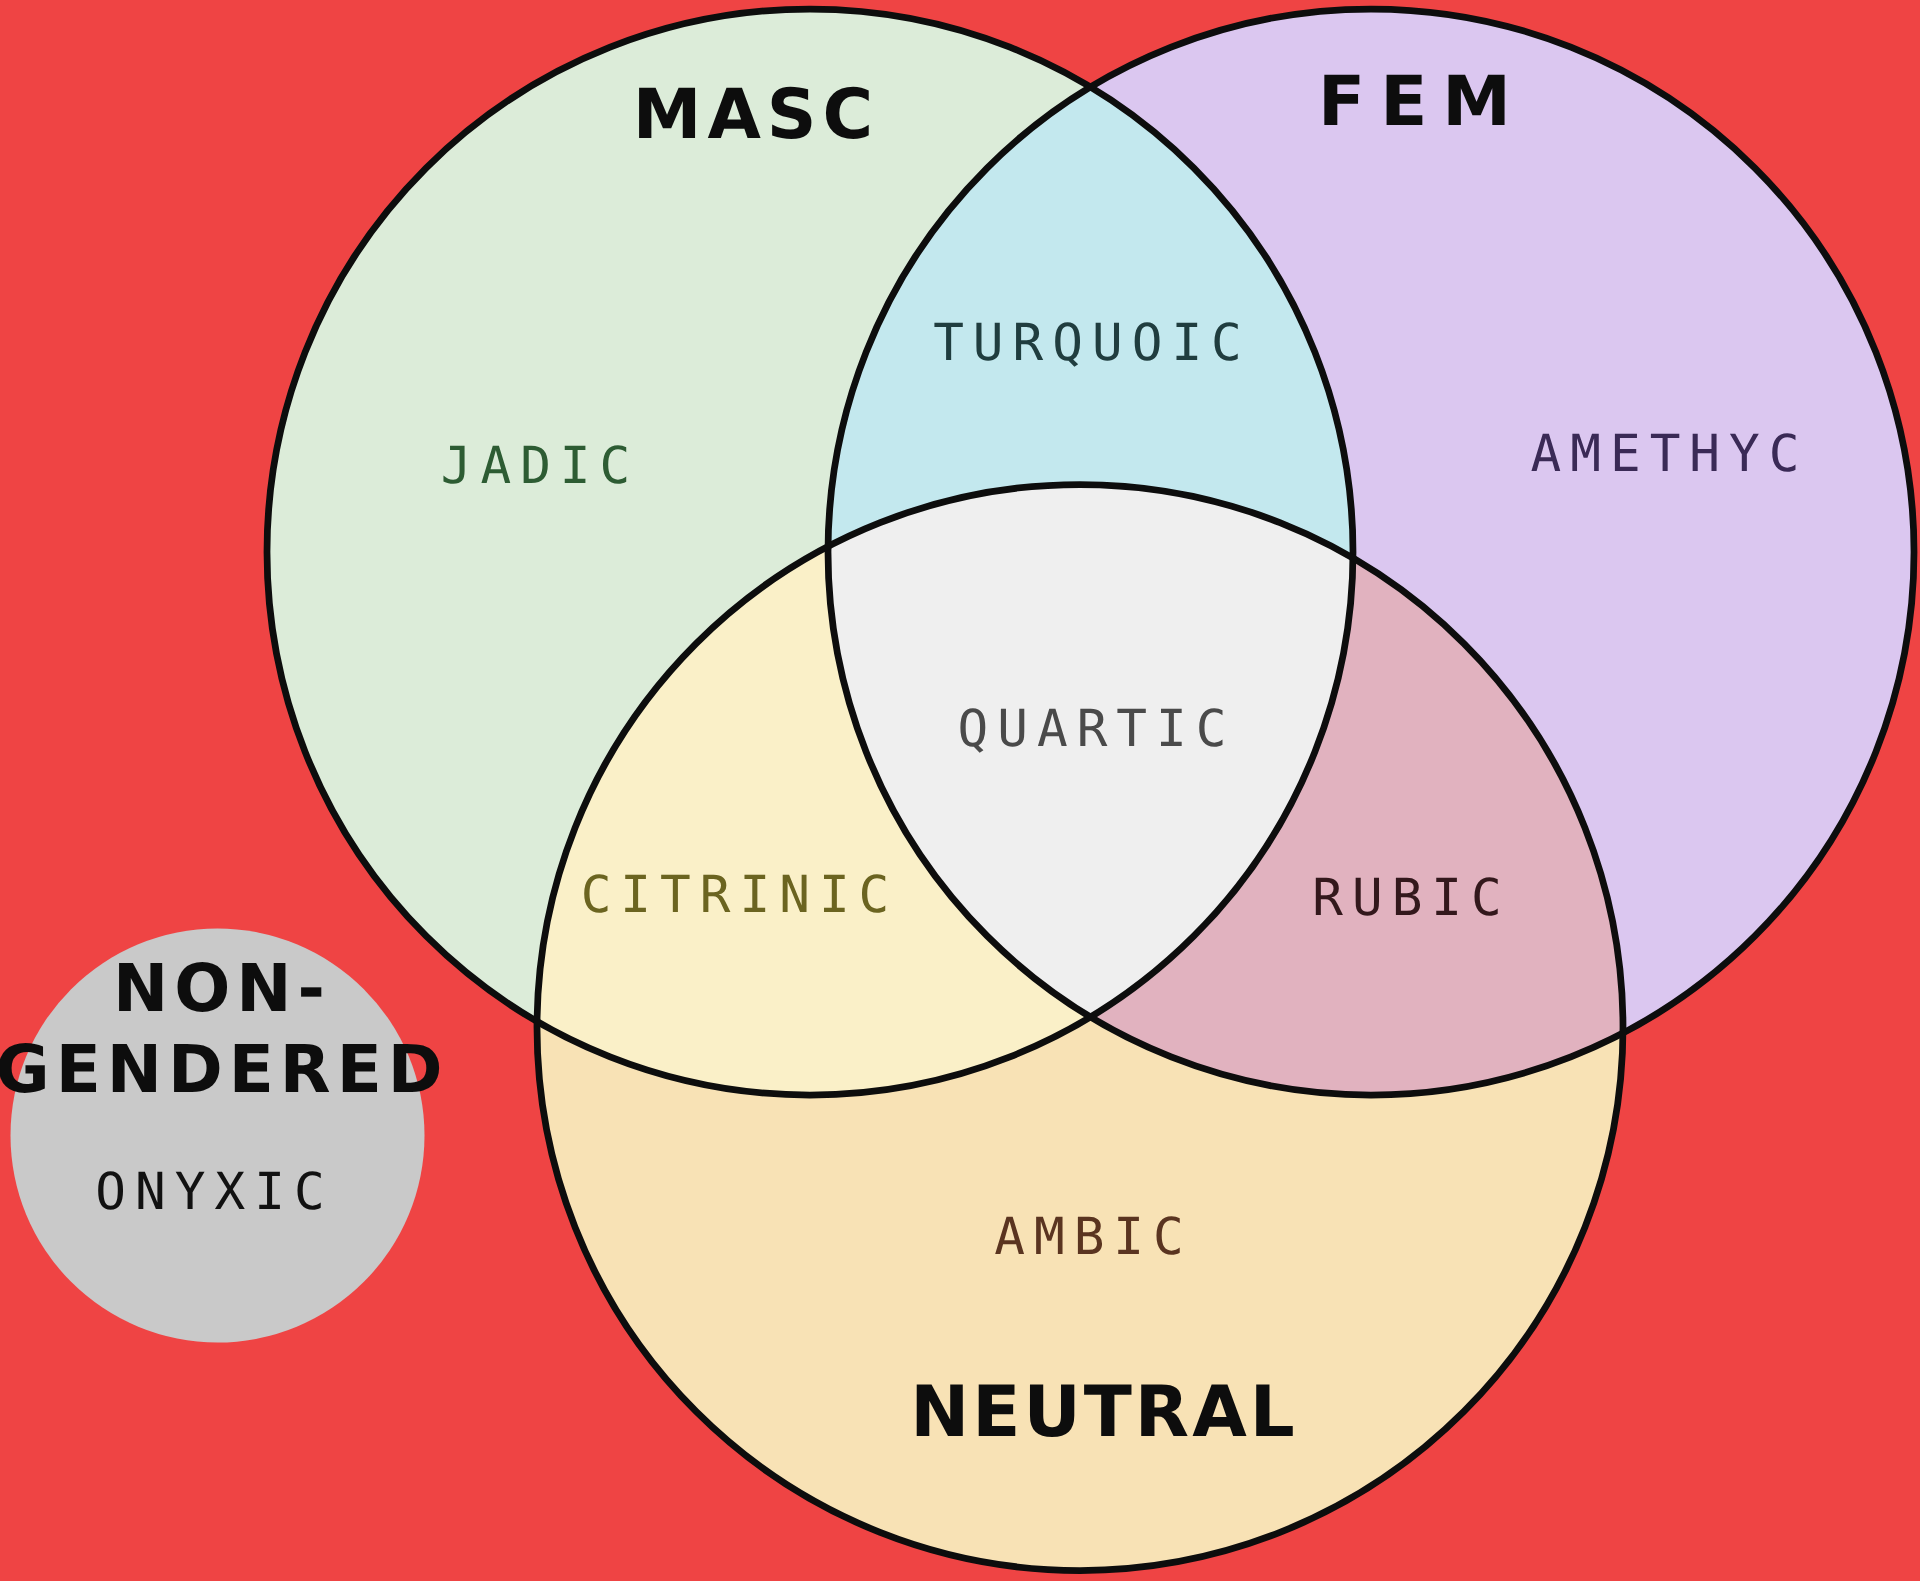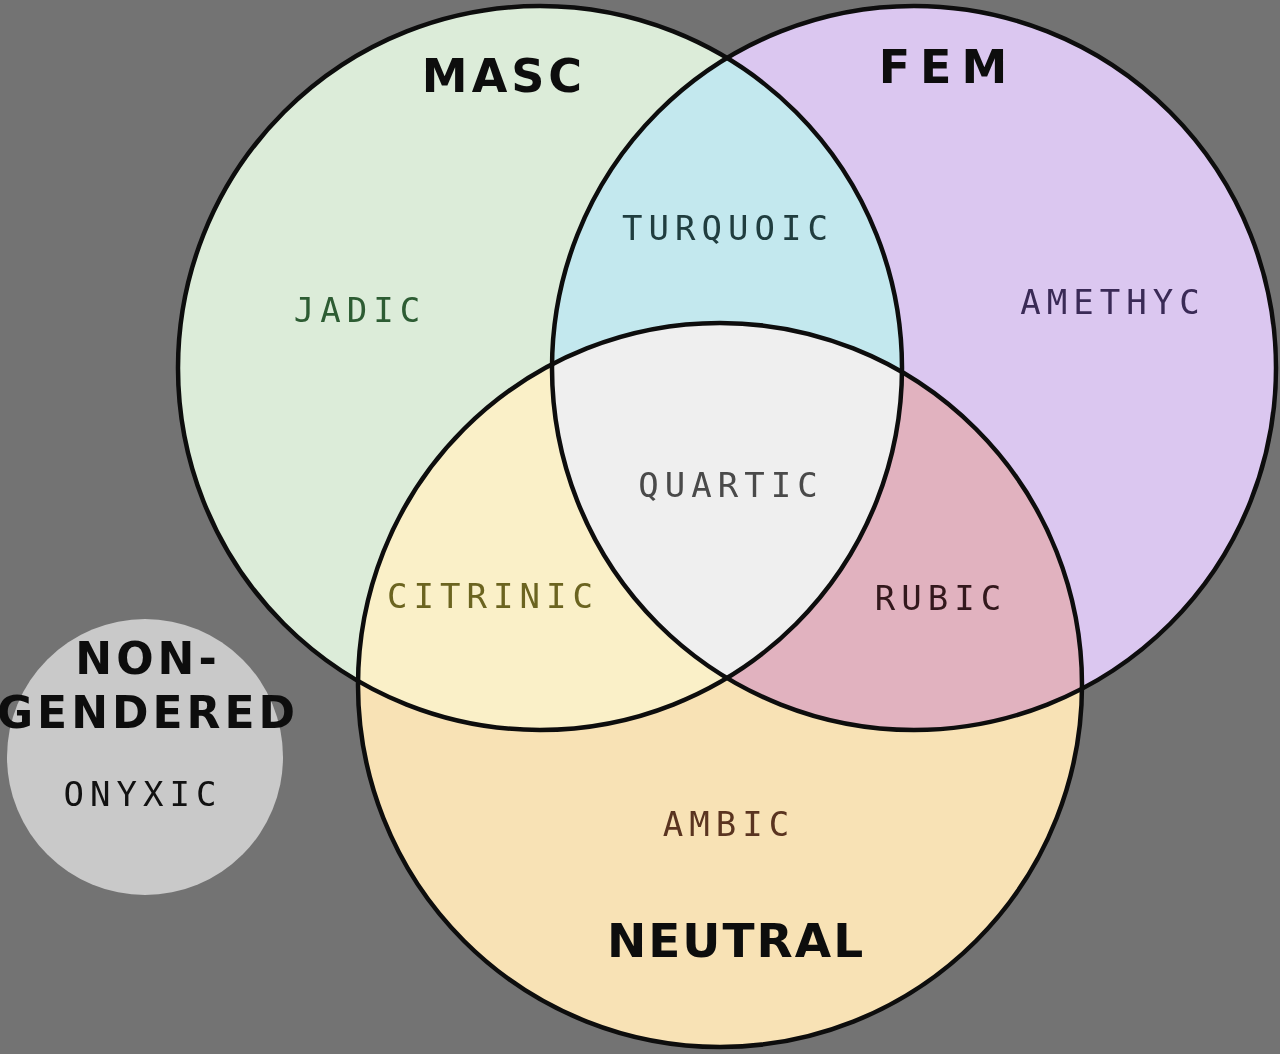--- a/index.html
+++ b/index.html
@@ -8,21 +8,21 @@
     background: #ffffff;
     width: 1280px;
     height: 1054px;
     overflow: hidden;
     font-family: "DejaVu Sans", sans-serif;
   }
   .canvas-wrap {
     position: relative;
     width: 1280px;
     height: 1054px;
-    background: #737373;
+    background: #ef4444;
   }
   svg text {
     user-select: none;
   }
   .set-title {
     font-family: "DejaVu Sans", sans-serif;
     font-weight: bold;
     font-size: 46px;
     fill: #0d0d0d;
     letter-spacing: 4px;

